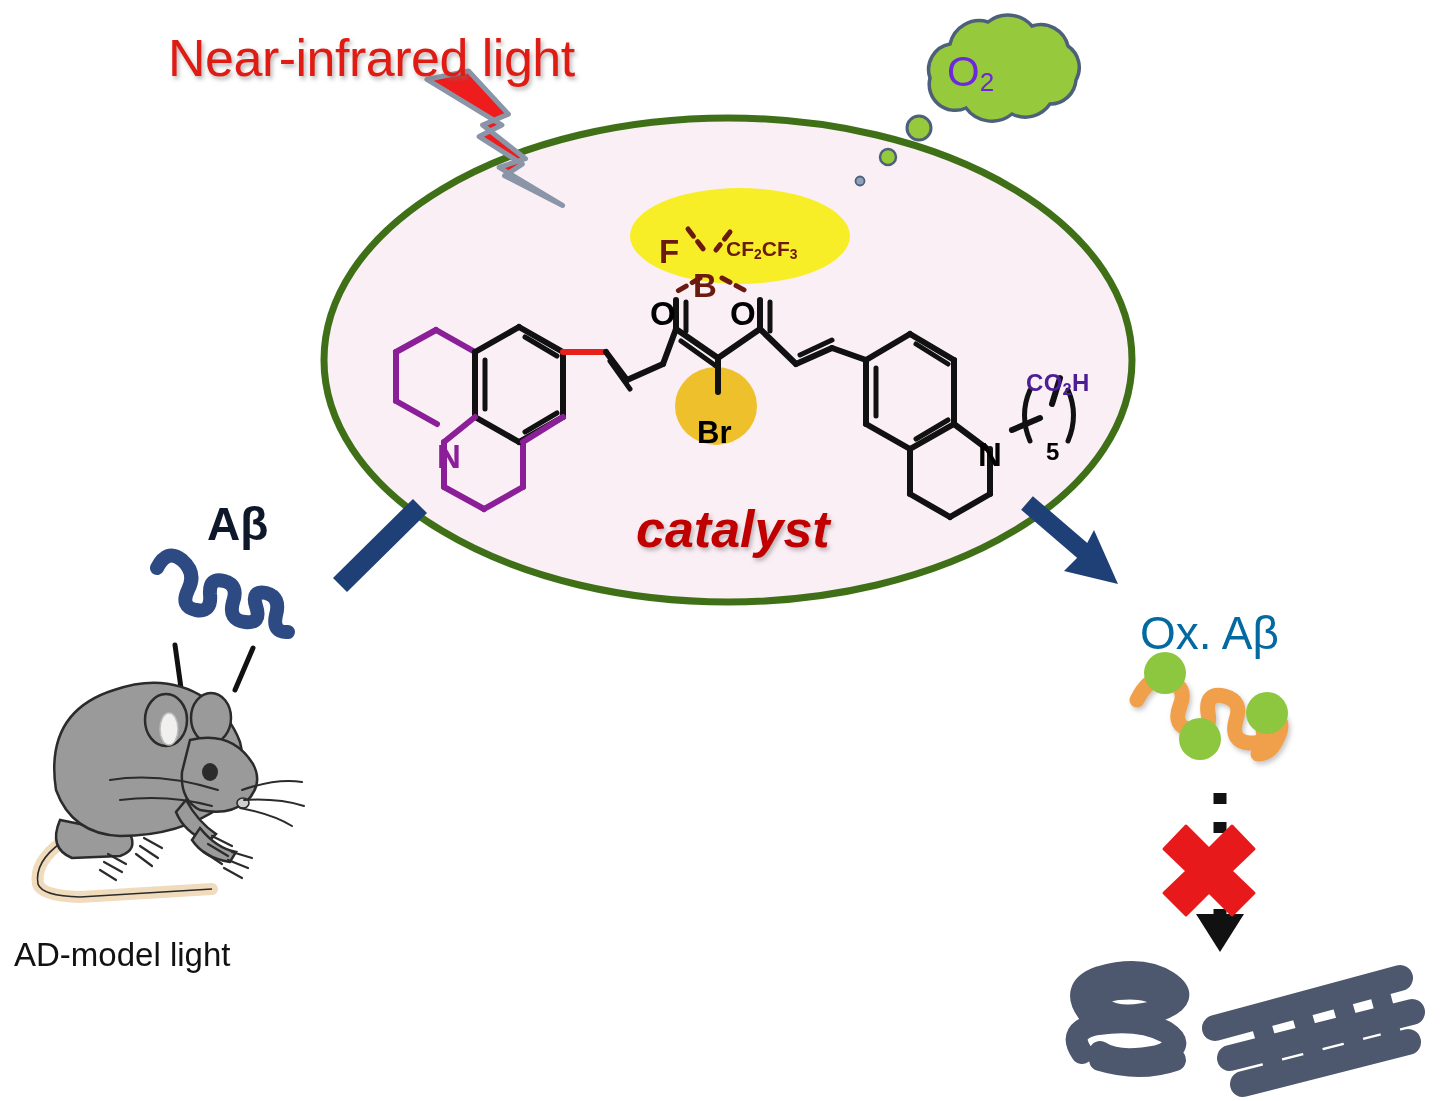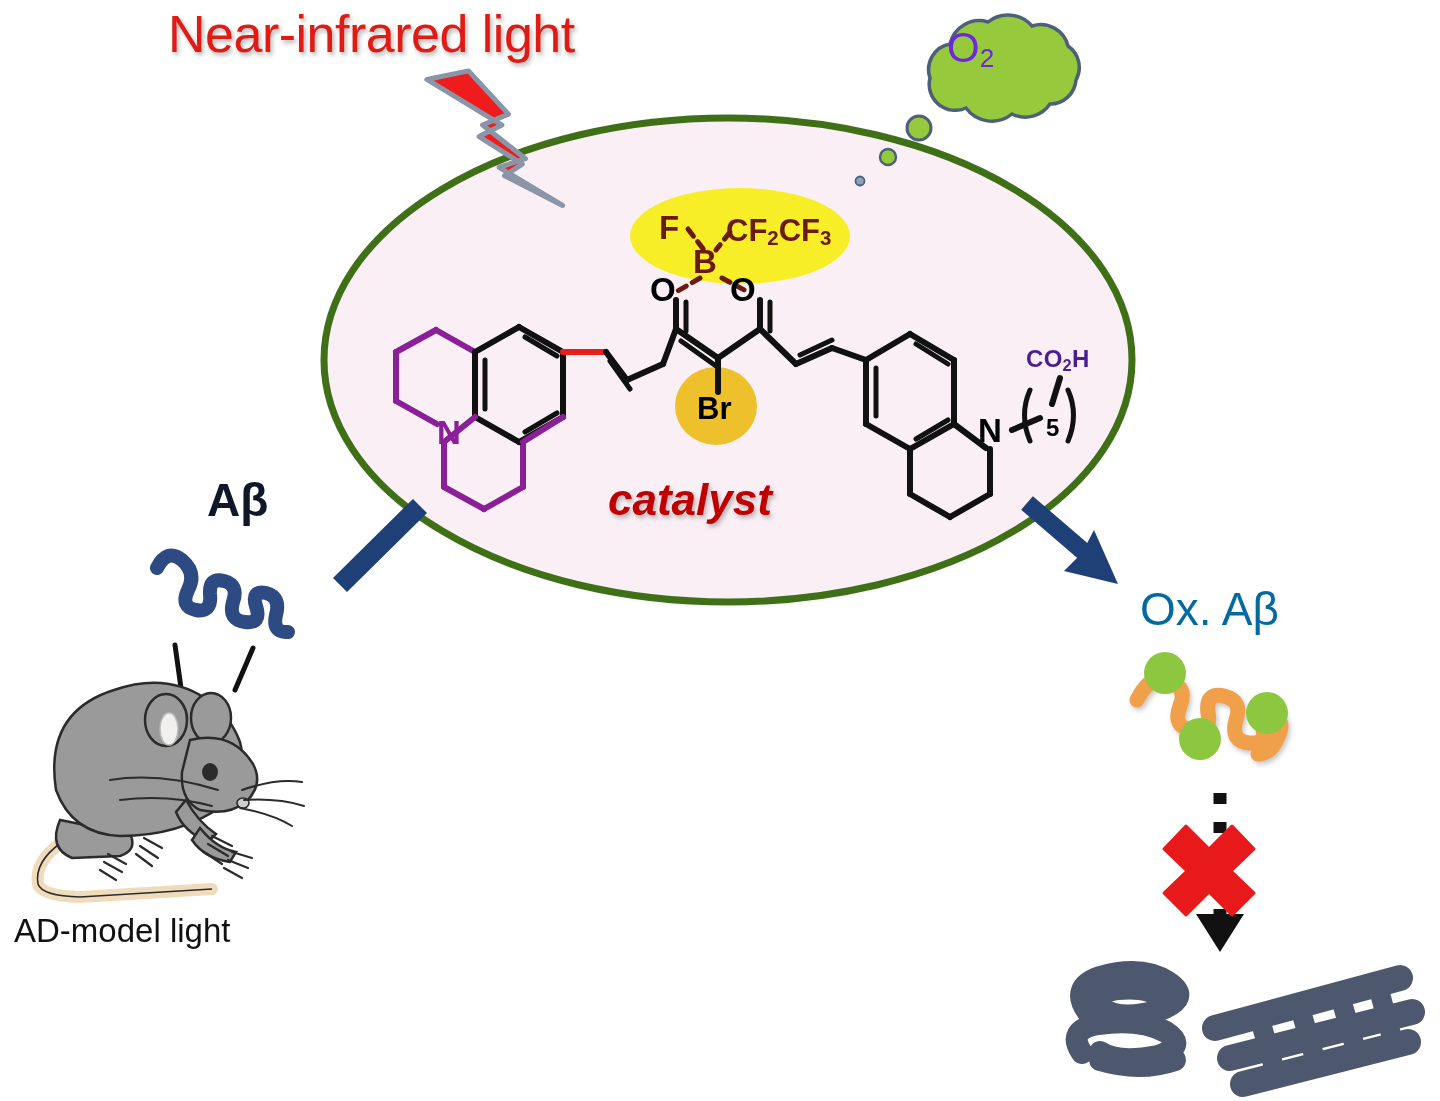--- a/index.html
+++ b/index.html
@@ -3,30 +3,30 @@
 <meta charset="utf-8">
 <style>
   html,body{margin:0;padding:0;}
   body{
     width:1440px;height:1101px;background:#ffffff;
     font-family:"Liberation Sans", sans-serif;
     position:relative;overflow:hidden;
   }
   #stage{position:absolute;left:0;top:0;width:1440px;height:1101px;}
   svg.layer{position:absolute;left:0;top:0;width:1440px;height:1101px;}
-  .txt{position:absolute;white-space:nowrap;}
+  .txt{position:absolute;white-space:nowrap;margin-top:24px;}
 
   
   #nir-label{
     left:168px;top:4px;font-size:52px;color:#e01b14;font-weight:400;
     letter-spacing:-0.5px;
     text-shadow:2px 3px 4px rgba(120,120,120,0.55);
   }
   #catalyst-label{
-    left:608px;top:475px;font-size:44px;color:#c00000;
+    left:636px;top:475px;font-size:52px;color:#c00000;
     font-style:italic;font-weight:700;
     text-shadow:2px 3px 4px rgba(130,130,130,0.55);
   }
   #abeta-label{
     left:207px;top:473px;font-size:46px;color:#0f172a;font-weight:700;
   }
   #ox-abeta-label{
     left:1140px;top:582px;font-size:46px;color:#0369a1;font-weight:400;
   }
   #mouse-label{
@@ -42,21 +42,21 @@
   }
   #co2h-label sub{font-size:0.68em;vertical-align:-0.22em;}
   #n5-label{
     left:1046px;top:414px;font-size:24px;color:#000;font-weight:bold;
   }
   .atom{position:absolute;font-weight:bold;color:#000;}
   #atom-O-left{left:650px;top:271px;font-size:33px;}
   #atom-O-right{left:730px;top:271px;font-size:33px;}
   #atom-B{left:693px;top:243px;font-size:33px;color:#6b1a10;}
   #atom-F{left:659px;top:209px;font-size:33px;color:#6b1a10;}
-  #atom-CF2CF3{left:726px;top:213px;font-size:31px;color:#6b1a10;font-weight:bold;text-align:right;}
+  #atom-CF2CF3{left:726px;top:213px;font-size:21px;color:#6b1a10;font-weight:bold;text-align:right;}
   #atom-CF2CF3 sub{font-size:0.66em;vertical-align:-0.2em;}
   #atom-Br{left:697px;top:391px;font-size:31px;}
   #atom-N-left{left:437px;top:414px;font-size:33px;color:#8a1f98;}
   #atom-N-right{left:978px;top:412px;font-size:33px;}
 </style>
 </head>
 <body>
 
 <div id="stage">
 

